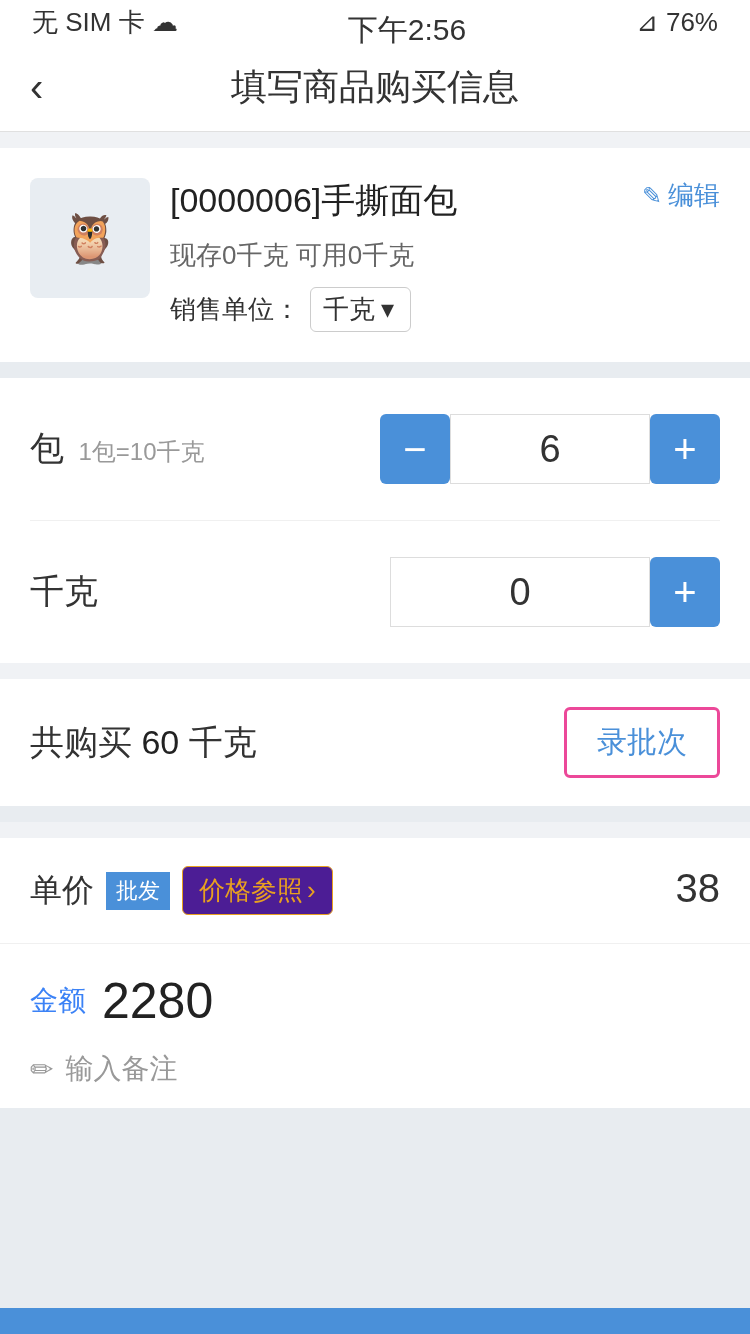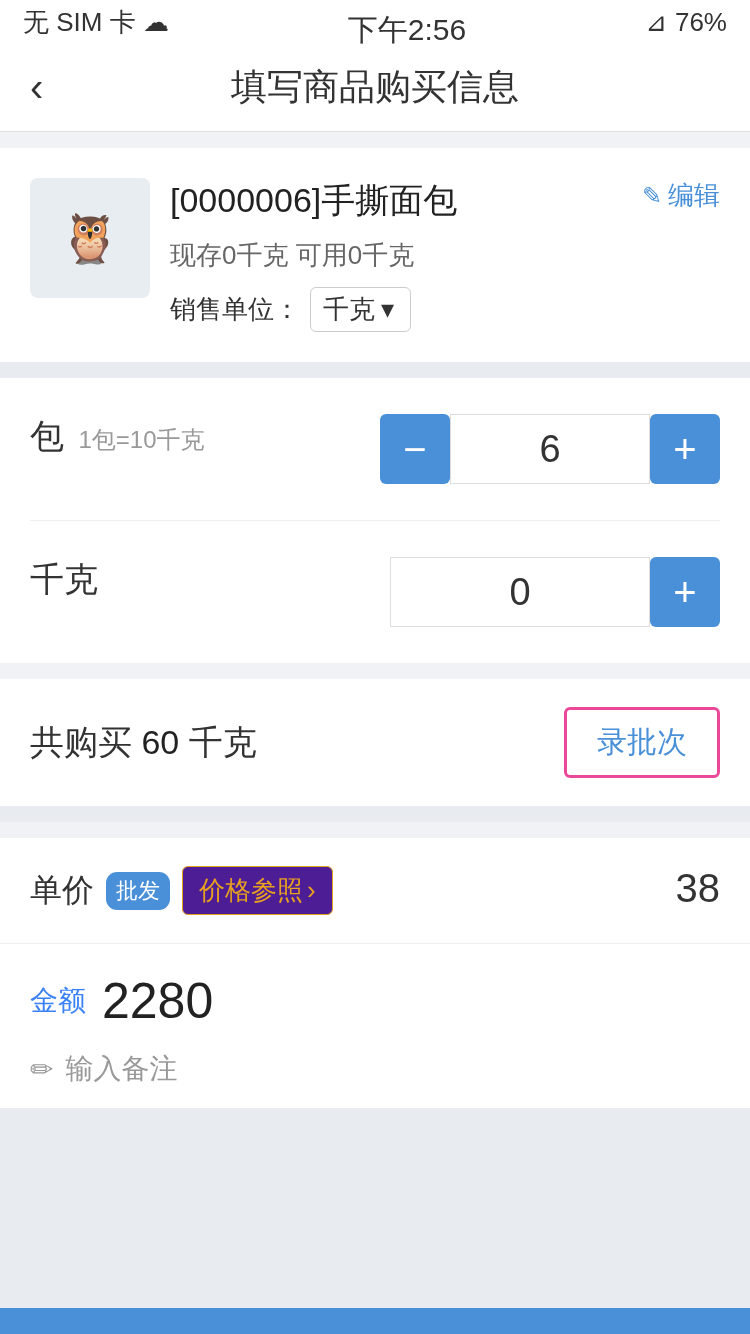--- a/index.html
+++ b/index.html
@@ -13,21 +13,21 @@
       flex-direction: column;
     }
 
     
     .status-bar {
       height: 44px;
       background: #fff;
       display: flex;
       align-items: center;
       justify-content: space-between;
-      padding: 0 23px;
+      padding: 0 32px;
       font-size: 28px;
       gap: 16px;
     }
     .status-left {
       display: flex;
       align-items: center;
       gap: 8px;
       font-size: 26px;
       color: #333;
     }
@@ -147,20 +147,21 @@
       background: #e8ecf0;
     }
 
     
     .input-section {
       background: #fff;
       padding: 0 30px;
     }
     .input-row {
       display: flex;
+      align-items: center;
       justify-content: space-between;
       padding: 36px 0;
       border-bottom: 1px solid #f0f0f0;
     }
     .input-row:last-child {
       border-bottom: none;
     }
     .input-label {
       font-size: 34px;
       color: #333;
@@ -248,21 +249,21 @@
     }
     .price-label {
       font-size: 32px;
       color: #333;
     }
     .badge-pifa {
       background: #4a90d9;
       color: #fff;
       font-size: 22px;
       padding: 4px 10px;
-      border-radius: 11px;
+      border-radius: 0;
     }
     .price-ref-btn {
       border: 1px solid #e8a020;
       color: #e8a020;
       font-size: 26px;
       padding: 6px 16px;
       border-radius: 6px;
       background: #4c1d95;
       display: flex;
       align-items: center;

